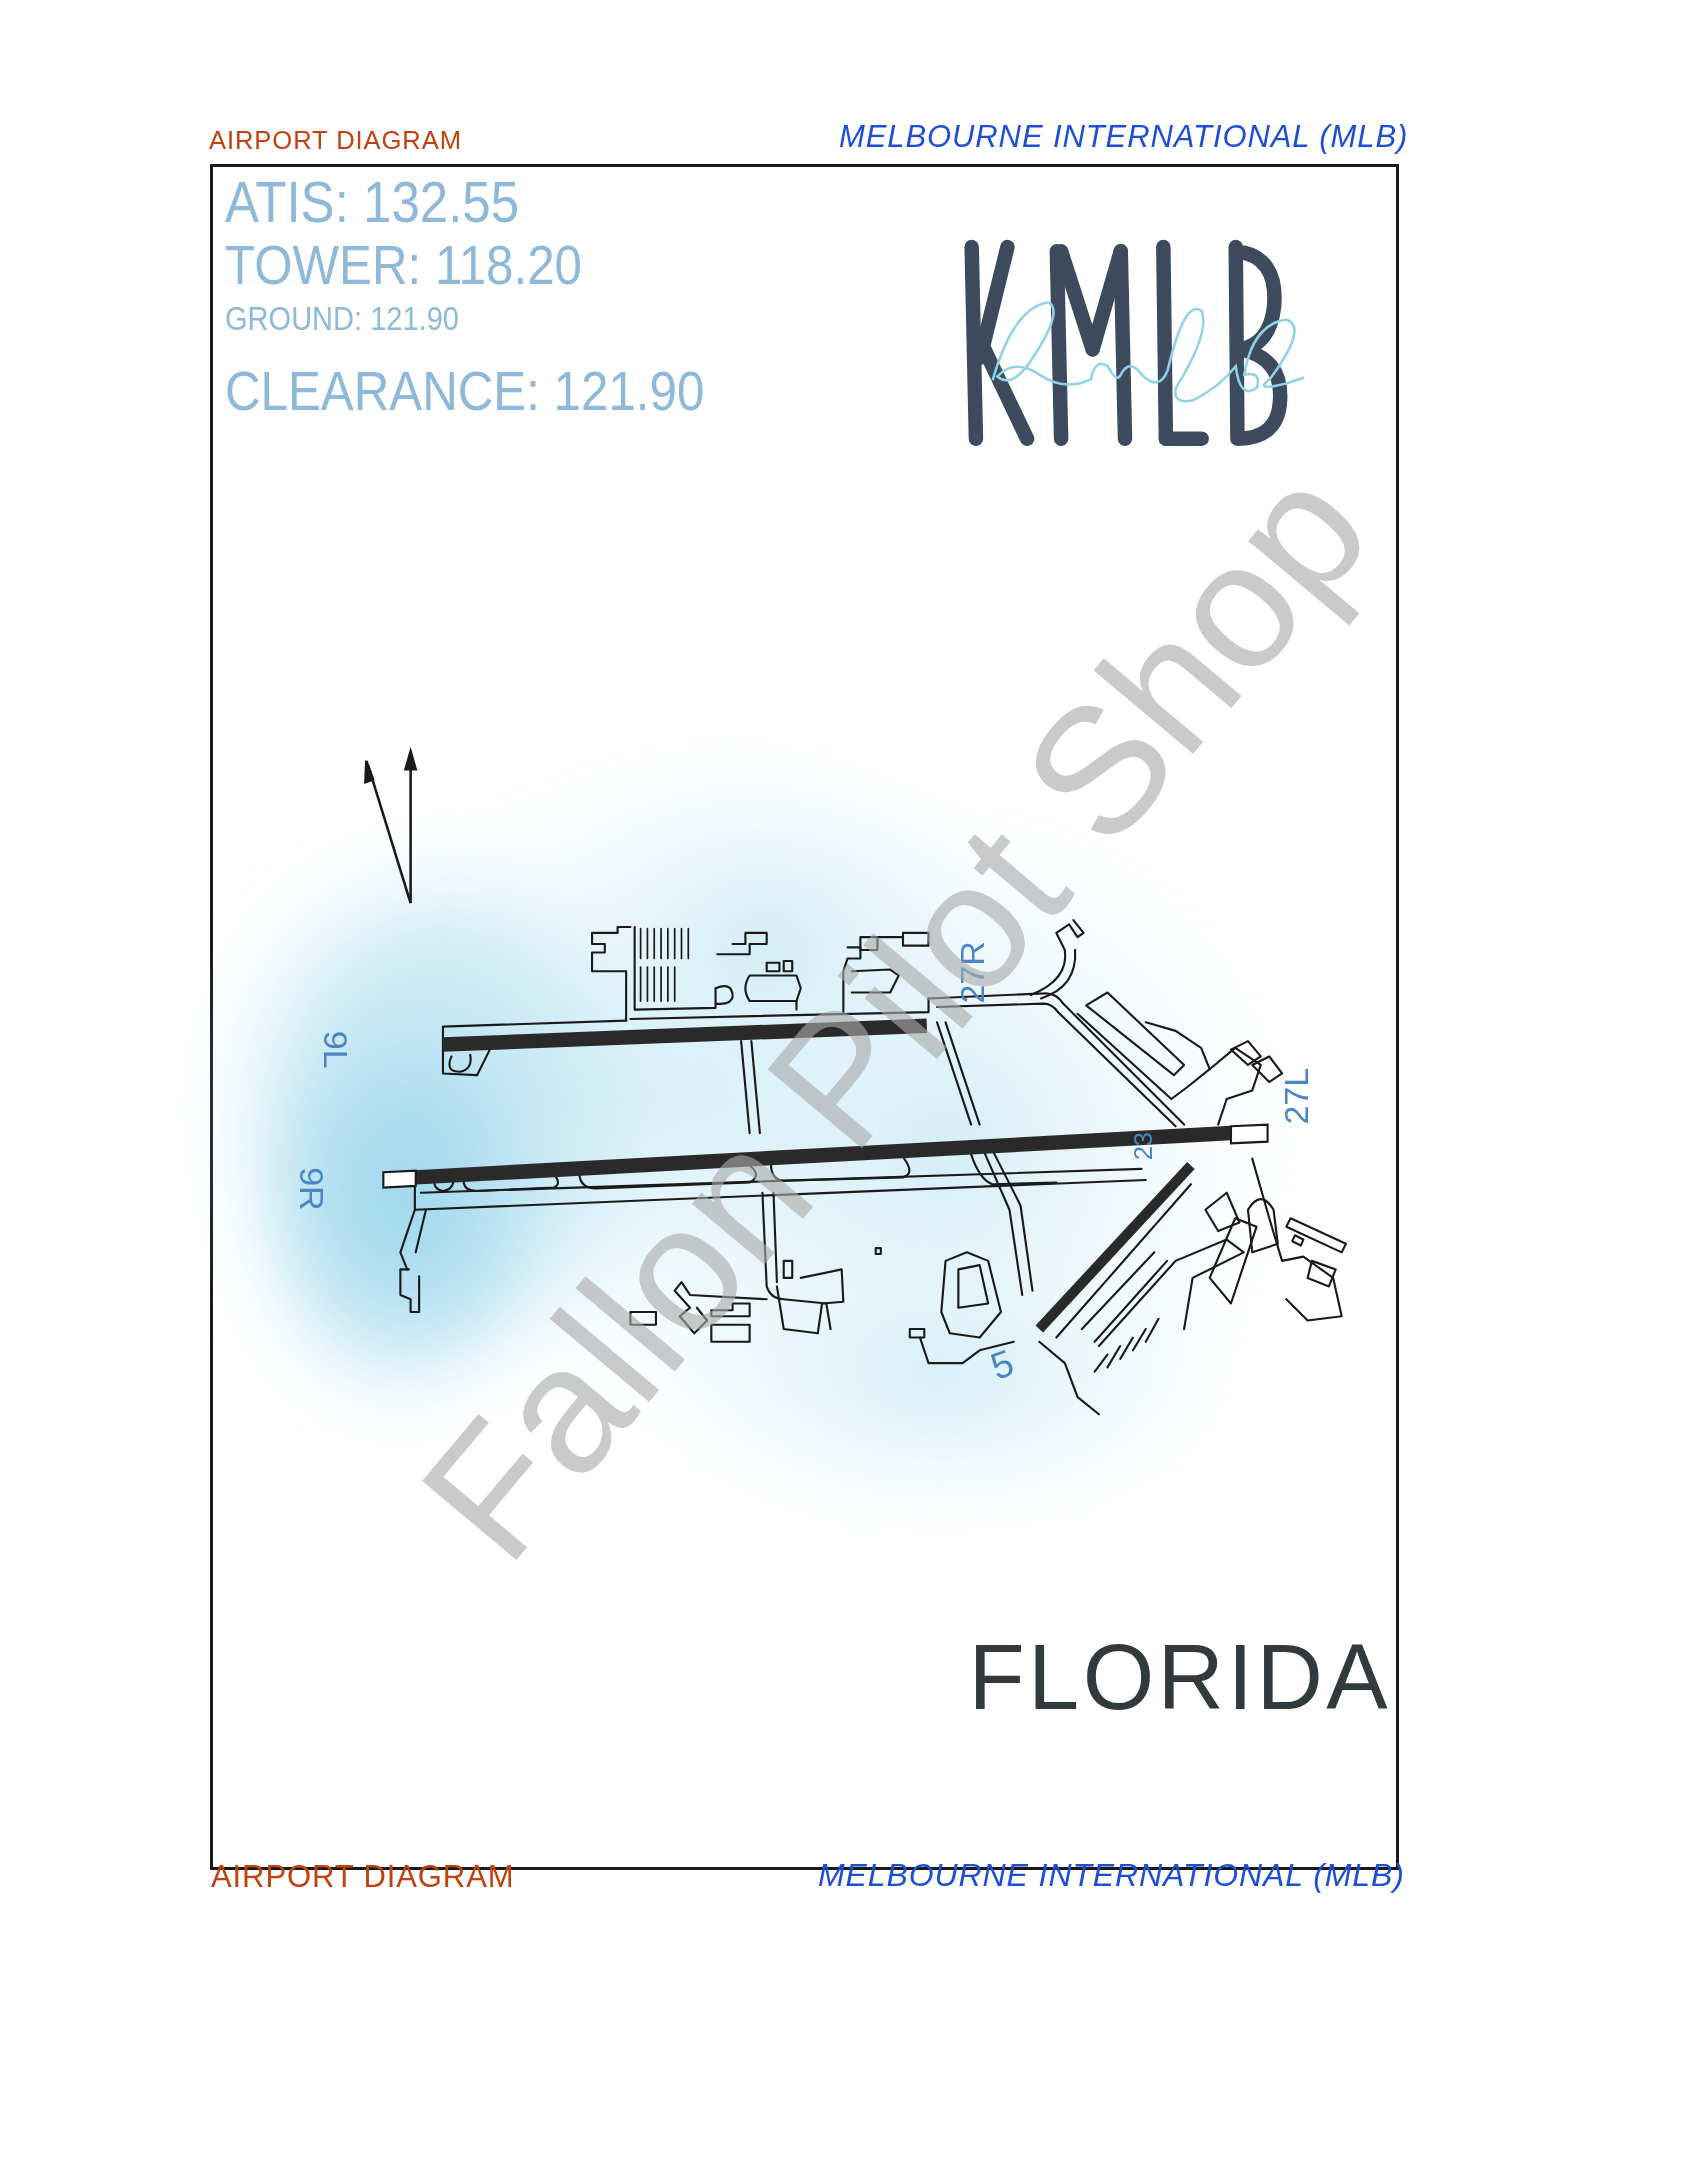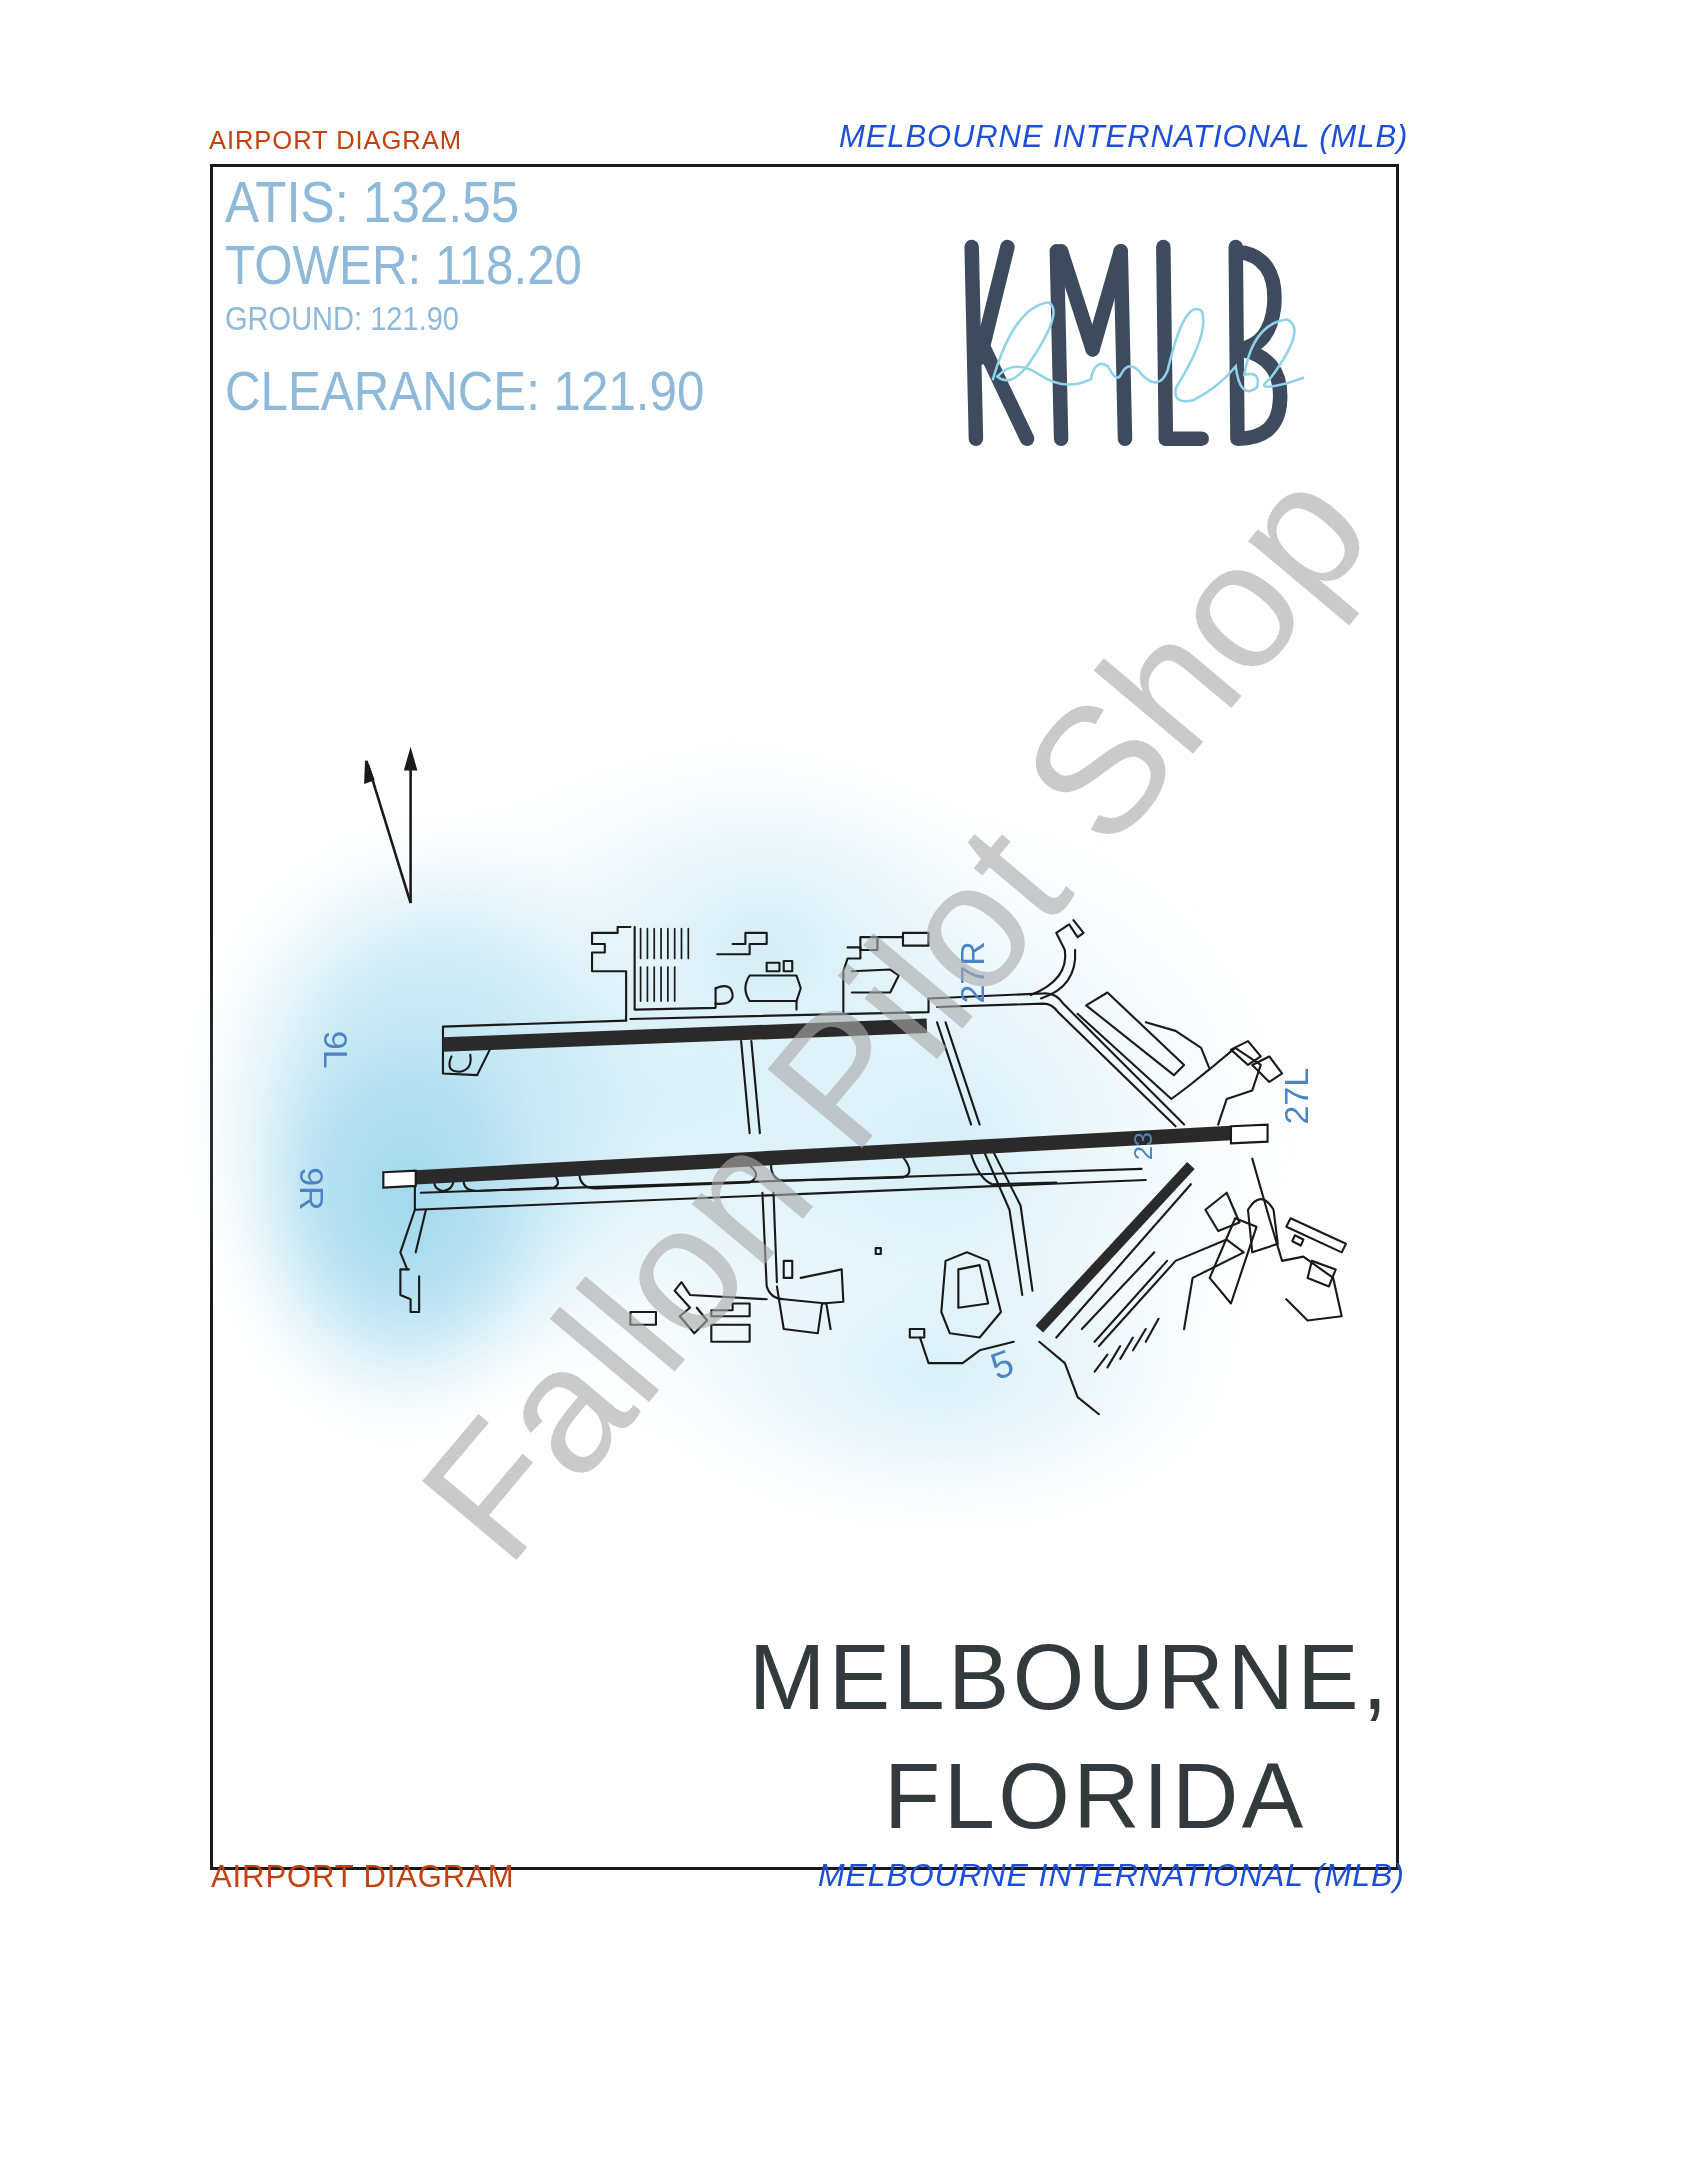--- a/index.html
+++ b/index.html
@@ -184,21 +184,20 @@
 
     <path d="M340,20 L342,245 M340,25 Q390,30 385,90 Q380,135 345,140 Q395,150 392,200 Q390,245 342,245"></path>
   </g>
   <g stroke="#8ed3e8" stroke-width="3" fill="none" stroke-linecap="round">
     <path d="M55,175 Q80,90 120,85 Q140,95 95,160 Q75,185 60,172 Q80,150 110,170 Q140,190 170,175 Q175,150 190,160 Q200,180 205,170 Q215,150 230,170 Q250,190 260,165 Q280,80 300,95 Q310,120 270,185 Q265,205 290,200 Q320,185 340,160 Q345,200 365,185 Q370,165 350,170 Q360,110 400,105 Q425,115 380,175 Q360,190 400,180 L430,170"></path>
   </g>
   <text x="-999" y="-999" font-size="1">KMLB</text>
 </svg>
 
 <div id="city">
-  <span>MELBOURNE,</span>
   <span class="l2">FLORIDA</span>
 </div>
 
 <div id="watermark">Fallon Pilot Shop</div>
 
 <div class="hdr hdr-left" style="left:211px; top:1859px; font-size:31px;">AIRPORT DIAGRAM</div>
 <div class="hdr hdr-right" style="left:818px; top:1857px; font-size:32px;">MELBOURNE INTERNATIONAL (MLB)</div>
 
 
 </body></html>

